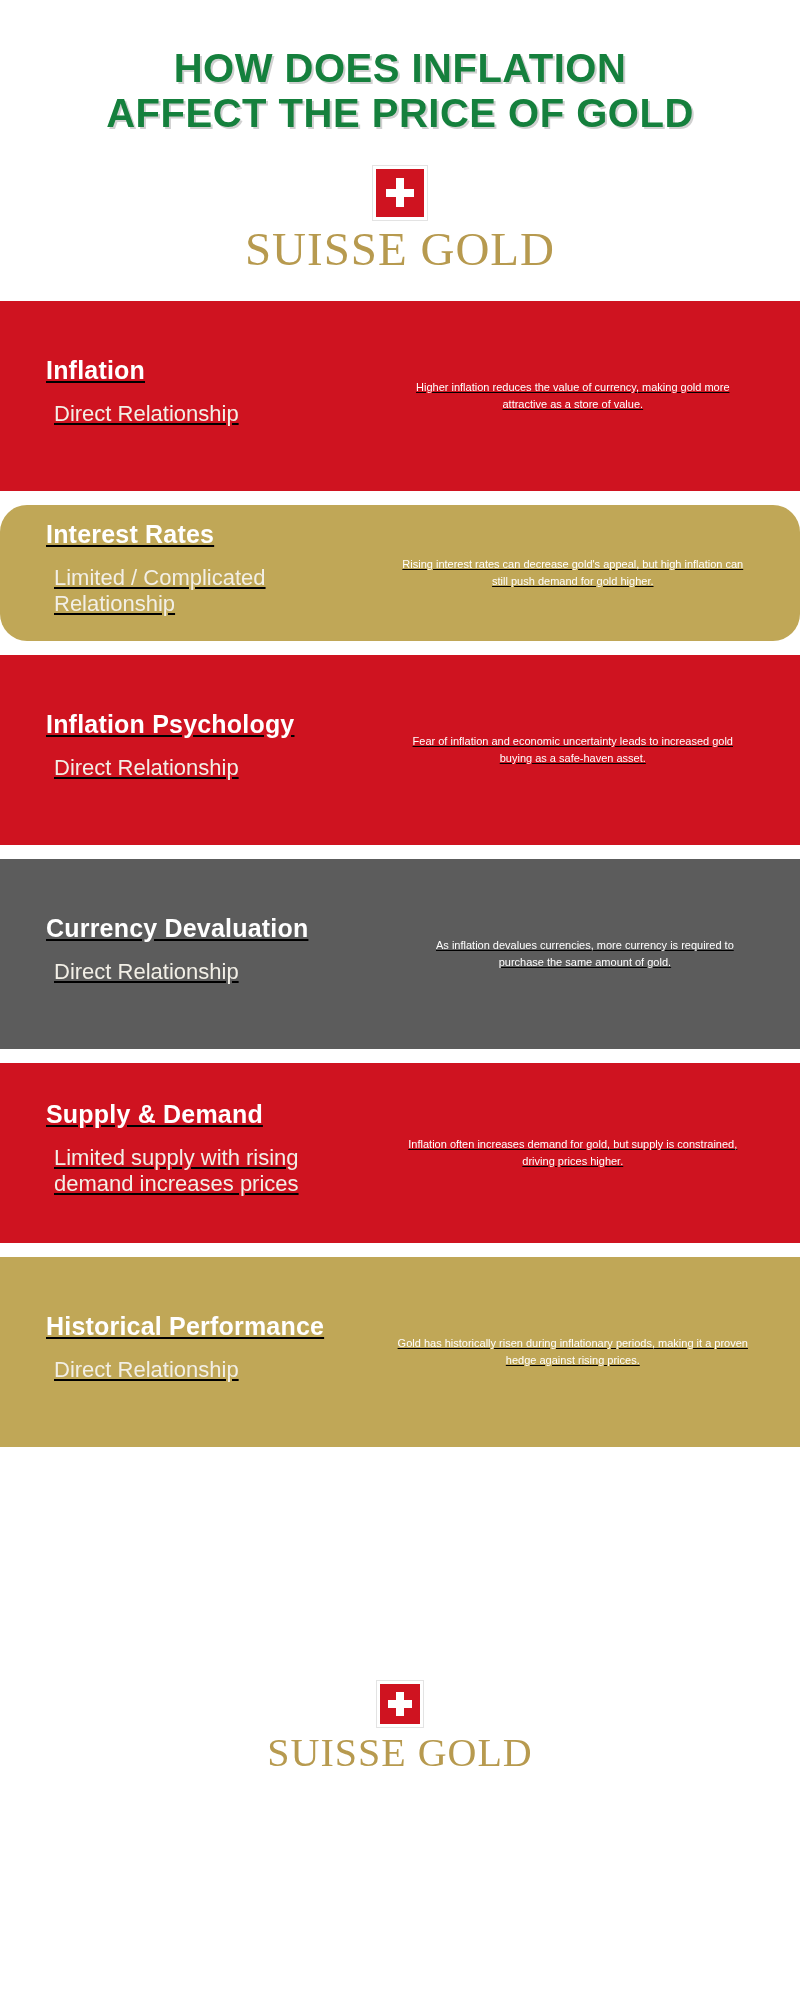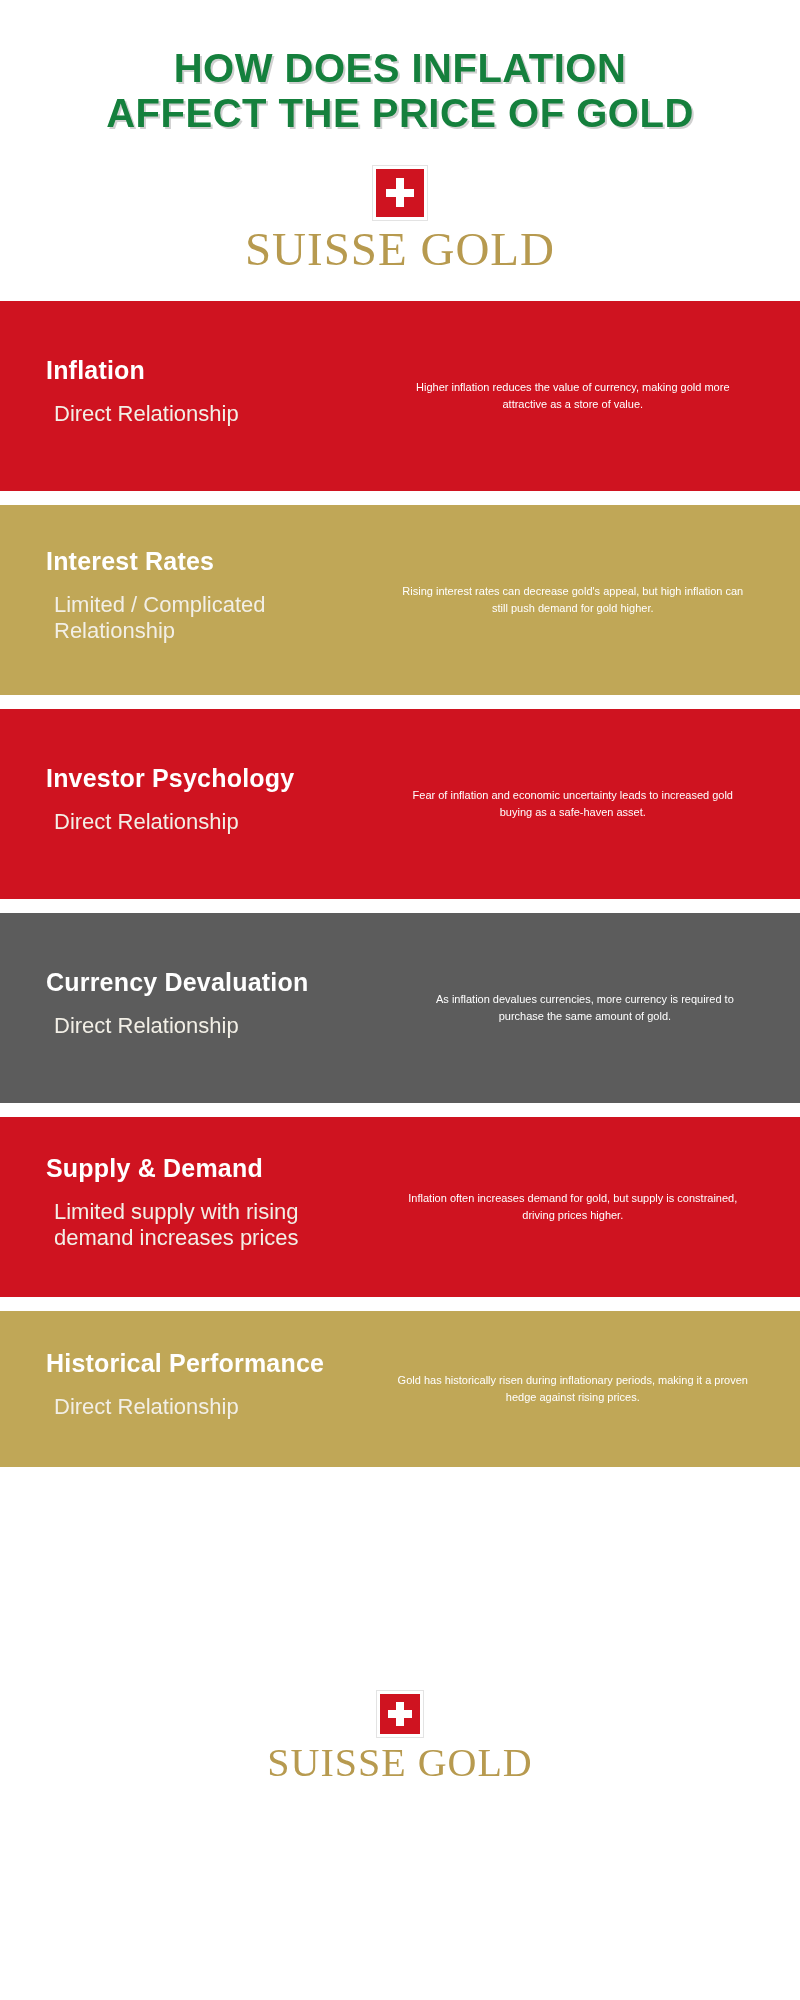--- a/index.html
+++ b/index.html
@@ -93,20 +93,21 @@
     display: flex;
     flex-direction: column;
   }
   .row {
     display: flex;
     align-items: center;
     width: 100%;
     box-sizing: border-box;
     padding: 18px 34px 18px 46px;
     margin-bottom: 14px;
+    text-decoration: underline;
   }
   .row-left {
     width: 48%;
     box-sizing: border-box;
     padding-right: 14px;
   }
   .row-right {
     width: 52%;
     box-sizing: border-box;
     padding: 0 18px 0 6px;
@@ -131,25 +132,25 @@
     font-size: 11px;
     line-height: 1.5;
     color: #ffffff;
     margin: 0;
   }
   .row.red { background: #cf1320; }
   .row.gold { background: #c0a757; }
   .row.gray { background: #5c5c5c; }
 
   .row.r1 { height: 190px; }
-  .row.r2 { height: 190px; }
+  .row.r2 { height: 136px; border-radius: 27px; }
   .row.r3 { height: 190px; }
   .row.r4 { height: 190px; gap: 47px; }
   .row.r5 { height: 180px; }
-  .row.r6 { height: 156px; }
+  .row.r6 { height: 190px; }
 
   
   .footer {
     flex: 1;
     display: flex;
     align-items: center;
     justify-content: center;
     padding-bottom: 6px;
   }
   .footer .logo-wrap { margin-top: 0; }
@@ -186,21 +187,21 @@
         <div class="row-heading">Interest Rates</div>
         <div class="row-relationship">Limited / Complicated Relationship</div>
       </div>
       <div class="row-right">
         <p class="row-desc">Rising interest rates can decrease gold's appeal, but high inflation can still push demand for gold higher.</p>
       </div>
     </div>
 
     <div class="row red r3">
       <div class="row-left">
-        <div class="row-heading">Investor Psychology</div>
+        <div class="row-heading">Inflation Psychology</div>
         <div class="row-relationship">Direct Relationship</div>
       </div>
       <div class="row-right">
         <p class="row-desc">Fear of inflation and economic uncertainty leads to increased gold buying as a safe-haven asset.</p>
       </div>
     </div>
 
     <div class="row gray r4">
       <div class="row-left">
         <div class="row-heading">Currency Devaluation</div>

